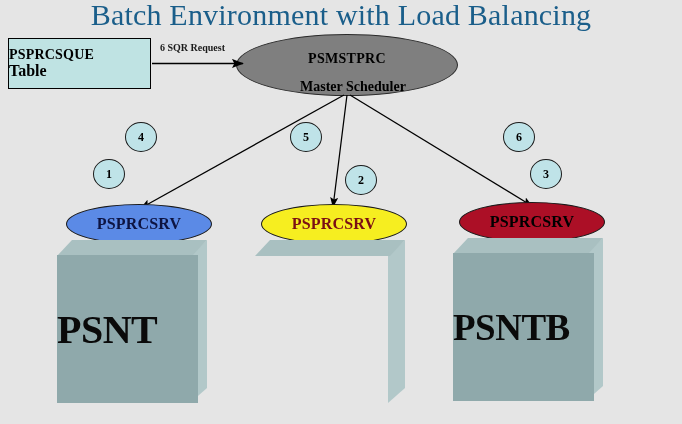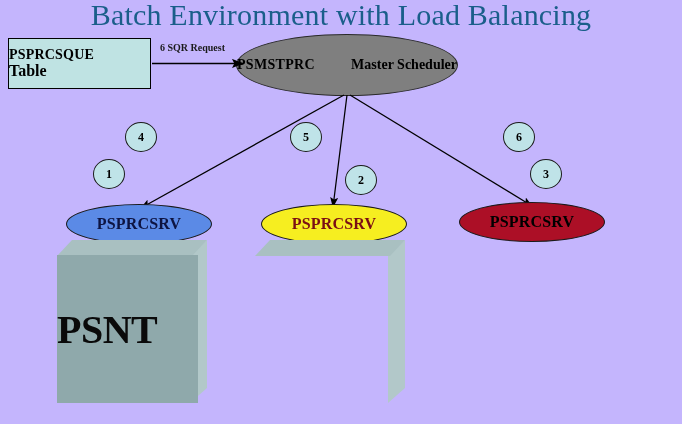--- a/index.html
+++ b/index.html
@@ -4,21 +4,21 @@
 <style>
   html, body {
     margin: 0;
     padding: 0;
     background: #ffffff;
   }
   #canvas {
     position: relative;
     width: 682px;
     height: 424px;
-    background: #c4b5fd;
+    background: #e5e5e5;
     overflow: hidden;
     font-family: "Liberation Serif", "DejaVu Serif", serif;
   }
 
   
   #title {
     position: absolute;
     left: 0;
     top: -2px;
     width: 682px;
@@ -76,24 +76,25 @@
     position: absolute;
     left: 236px;
     top: 34px;
     width: 222px;
     height: 62px;
     border-radius: 50%;
     background: #7f7f7f;
     border: 1.4px solid #2a2a2a;
     box-sizing: border-box;
     display: flex;
-    flex-direction: row;
-    align-items: center;
-    justify-content: space-between;
+    flex-direction: column;
+    align-items: center;
+    justify-content: flex-end;
     line-height: 1.15;
+    gap: 12px;
   }
   #master-ellipse .m1 {
     font-size: 14px;
     font-weight: bold;
     color: #000000;
     letter-spacing: 0.3px;
   }
   #master-ellipse .m2 {
     font-size: 14px;
     font-weight: bold;
@@ -270,14 +271,21 @@
     <div class="face-front">
       <span class="box-label">PSNT</span>
     </div>
   </div>
 
   <div class="server-box" id="server-box-1">
     <div class="face-side"></div>
     <div class="face-top"></div>
   </div>
 
+  <div class="server-box" id="server-box-2">
+    <div class="face-side"></div>
+    <div class="face-top"></div>
+    <div class="face-front">
+      <span class="box-label">PSNTB</span>
+    </div>
+  </div>
 
 </div>
 
 </body></html>

